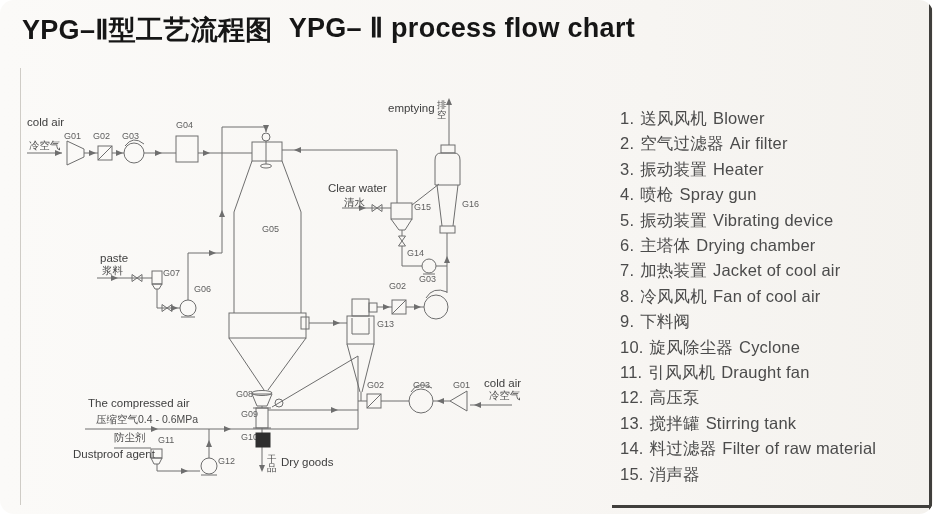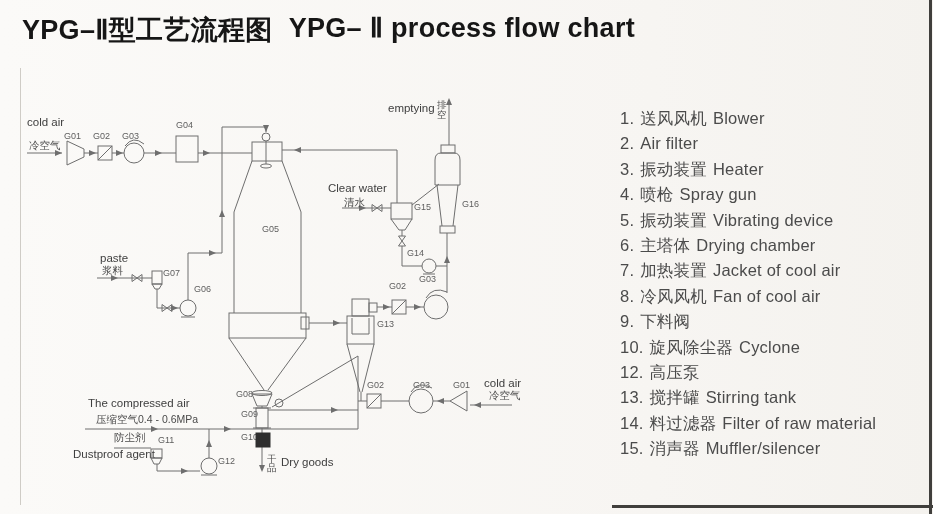--- a/index.html
+++ b/index.html
@@ -1,19 +1,20 @@
 <!DOCTYPE html>
 <html><head>
 <meta charset="utf-8">
 <style>
   html,body{margin:0;padding:0;}
   .page{
     position:relative;width:933px;height:514px;overflow:hidden;
     background:linear-gradient(90deg,#fbfaf8 0%,#f7f5f2 70%,#f4f2ee 100%);
     font-family:"Liberation Sans",sans-serif;
+    border-radius:14px;
   }
   .title{
     position:absolute;left:22px;top:12px;display:flex;gap:16px;
     font-size:27px;font-weight:700;color:#161616;letter-spacing:.3px;white-space:nowrap;
   }
   .edge-left{position:absolute;left:20px;top:68px;width:1px;height:437px;background:#cfccc6;}
   .edge-right{position:absolute;left:929px;top:0;width:3px;height:514px;background:#403f3c;}
   .edge-bottom{position:absolute;left:612px;top:505px;width:321px;height:3px;background:#403f3c;}
   .legend{
     position:absolute;left:620px;top:106px;width:310px;
@@ -269,20 +270,21 @@
   </svg>
 
   <div class="legend">
     <div class="lg-row">
         <span class="lg-num">1.</span>
         <span class="lg-zh">送风风机</span>
         <span class="lg-en">Blower</span>
       </div>
     <div class="lg-row">
         <span class="lg-num">2.</span>
+        <span class="lg-zh">空气过滤器</span>
         <span class="lg-en">Air filter</span>
       </div>
     <div class="lg-row">
         <span class="lg-num">3.</span>
         <span class="lg-zh">振动装置</span>
         <span class="lg-en">Heater</span>
       </div>
     <div class="lg-row">
         <span class="lg-num">4.</span>
         <span class="lg-zh">喷枪</span>
@@ -311,33 +313,37 @@
     <div class="lg-row">
         <span class="lg-num">9.</span>
         <span class="lg-zh">下料阀</span>
       </div>
     <div class="lg-row">
         <span class="lg-num">10.</span>
         <span class="lg-zh">旋风除尘器</span>
         <span class="lg-en">Cyclone</span>
       </div>
     <div class="lg-row">
+        <span class="lg-num">11.</span>
+        <span class="lg-zh">引风风机</span>
+        <span class="lg-en">Draught fan</span>
+      </div>
+    <div class="lg-row">
         <span class="lg-num">12.</span>
         <span class="lg-zh">高压泵</span>
       </div>
     <div class="lg-row">
         <span class="lg-num">13.</span>
         <span class="lg-zh">搅拌罐</span>
         <span class="lg-en">Stirring tank</span>
       </div>
     <div class="lg-row">
         <span class="lg-num">14.</span>
         <span class="lg-zh">料过滤器</span>
         <span class="lg-en">Filter of raw material</span>
       </div>
     <div class="lg-row">
         <span class="lg-num">15.</span>
         <span class="lg-zh">消声器</span>
-        <span class="lg-en">Muffler/silencer</span>
       </div>
   </div>
 
 </div>
 
 </body></html>

